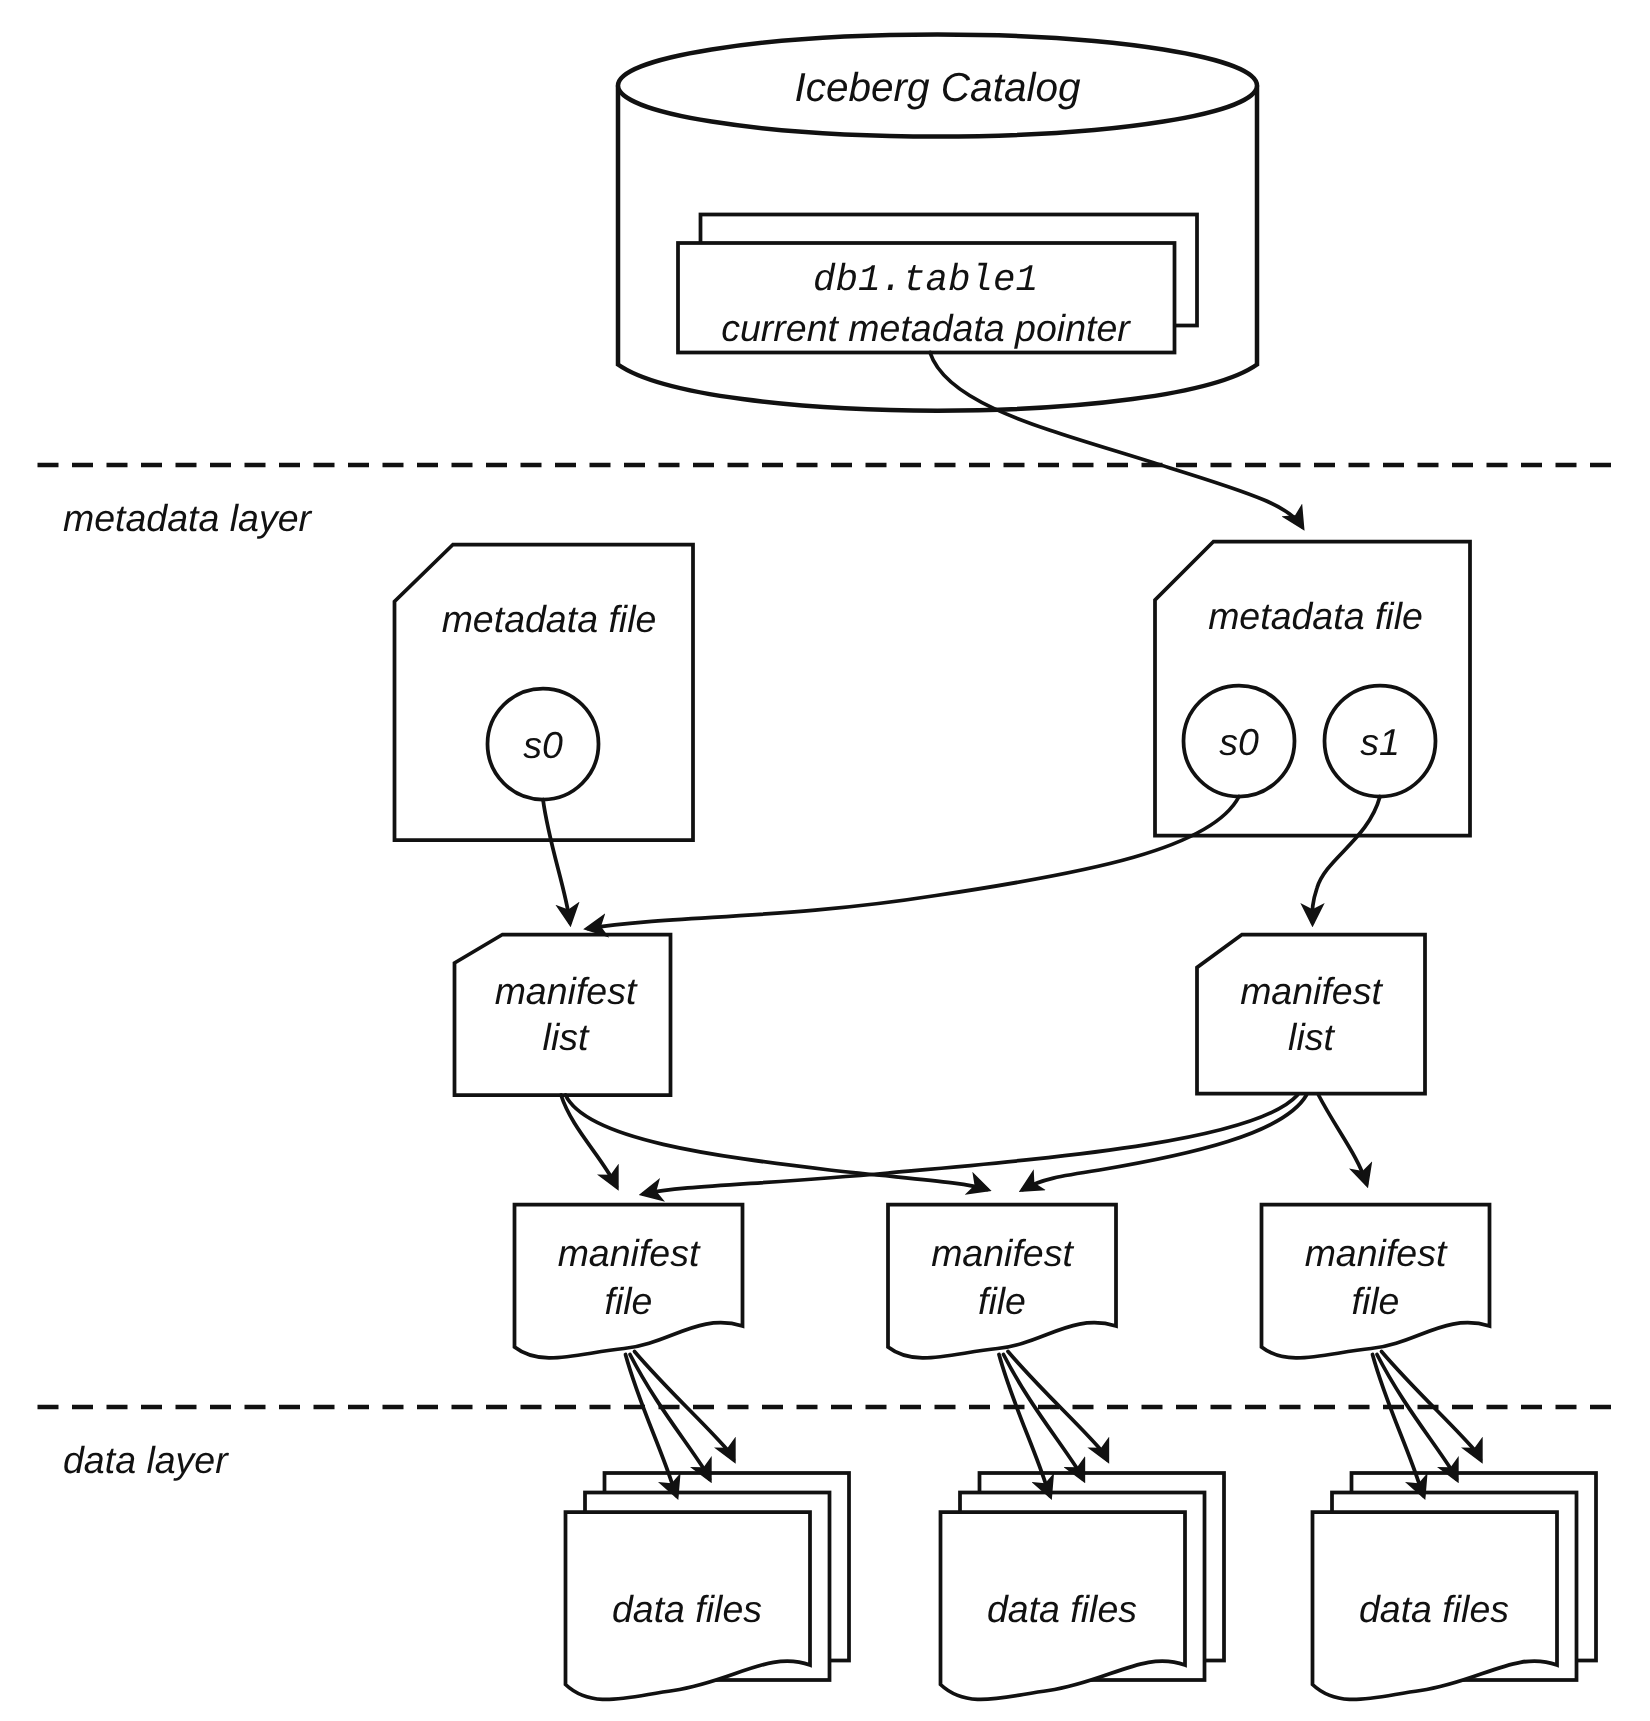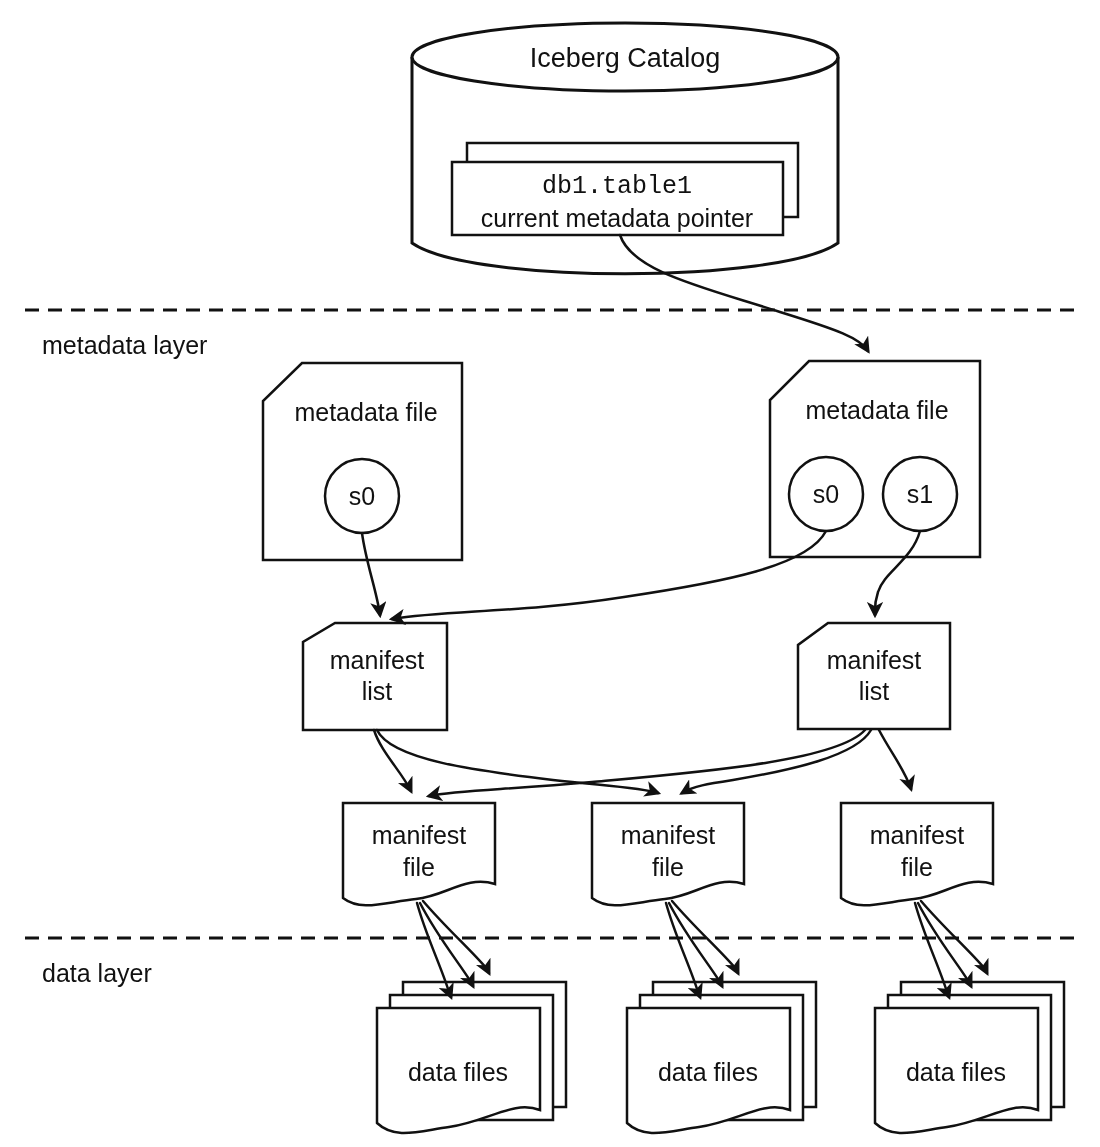--- a/index.html
+++ b/index.html
@@ -1,16 +1,16 @@
 <!DOCTYPE html>
 <html><head>
 <meta charset="utf-8">
 <style>
   html,body{margin:0;padding:0;background:#ffffff;}
-  .page{width:1100px;height:1147px;background:#fff;position:relative;overflow:hidden;}
+  .page{width:1100px;height:1147px;background:#fff;position:relative;overflow:hidden;font-style:italic;}
   svg{display:block;}
   .shape{fill:#ffffff;stroke:#111111;stroke-width:2.5;stroke-linejoin:miter;}
   .thick{stroke-width:3;}
   .arrow{fill:none;stroke:#111111;stroke-width:2.5;stroke-linecap:round;marker-end:url(#arrowhead);}
   .dash{fill:none;stroke:#111111;stroke-width:3;stroke-dasharray:14 9;}
   .lbl{font-family:"Liberation Sans","DejaVu Sans",sans-serif;font-size:25px;fill:#111111;}
   .lbl-mid{text-anchor:middle;}
   .lbl-big{font-size:27px;}
   .mono{font-family:"Liberation Mono","DejaVu Sans Mono",monospace;font-size:25px;fill:#111111;text-anchor:middle;}
 </style>

